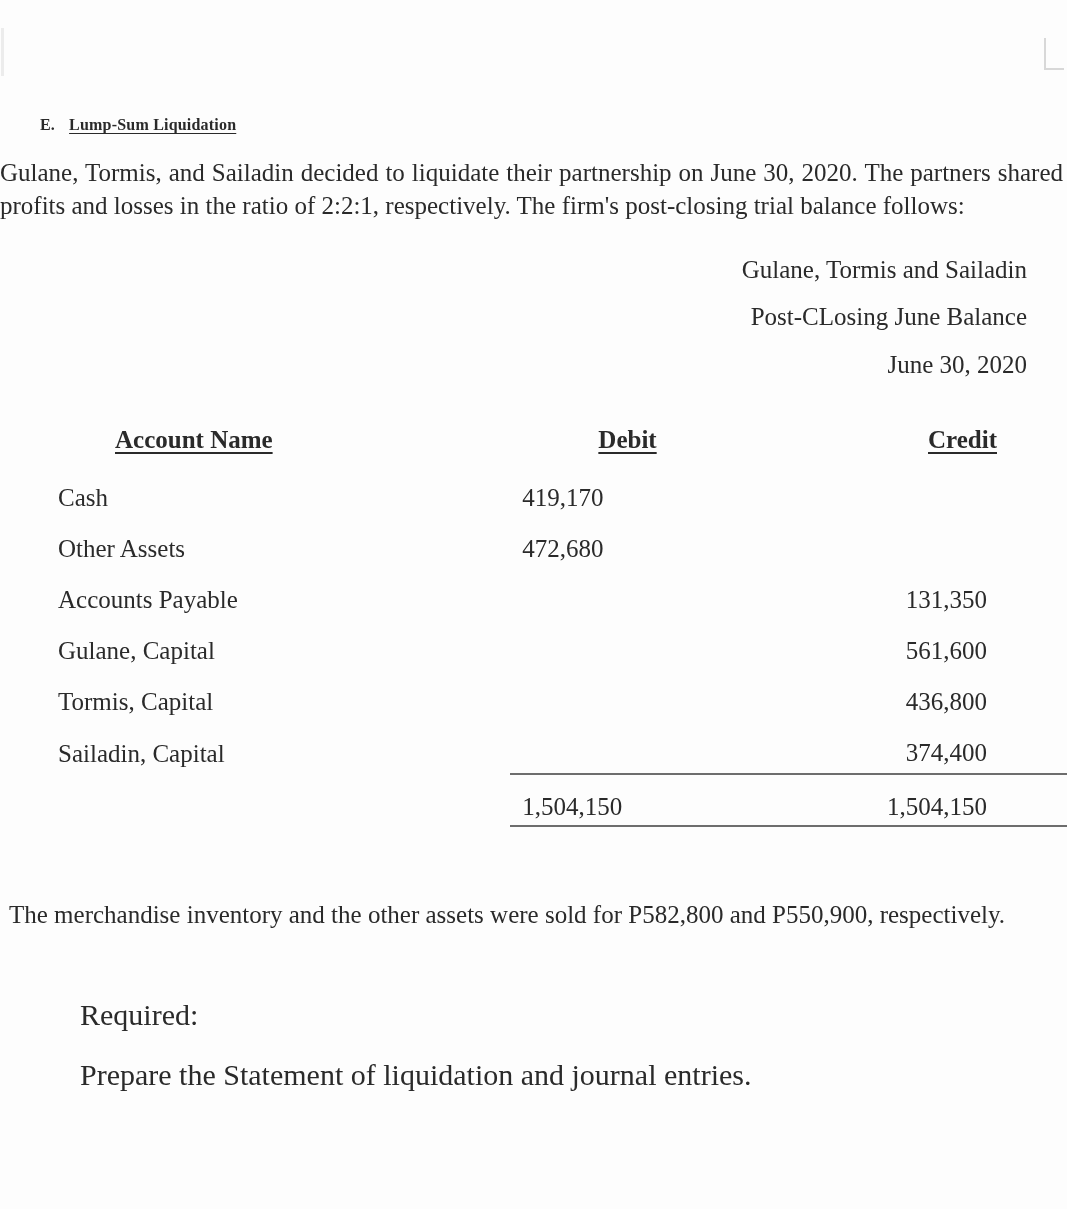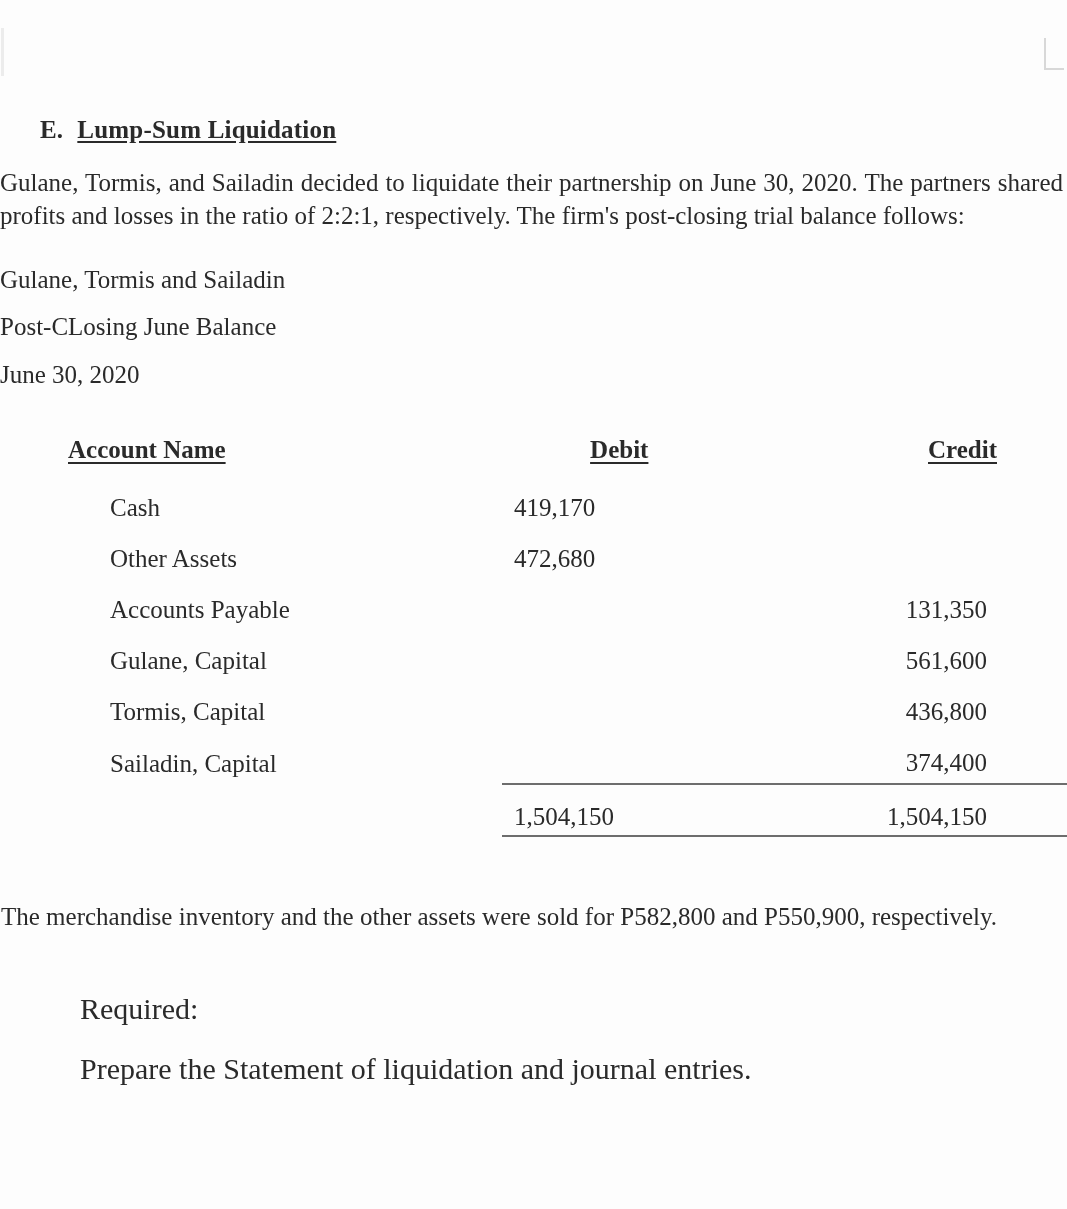--- a/index.html
+++ b/index.html
@@ -43,21 +43,21 @@
     position: absolute;
     top: 0;
     left: 0;
     width: 1067px;
   }
 
   
   .section-heading {
     margin: 0;
     padding: 116px 0 0 40px;
-    font-size: 25px;
+    font-size: 16px;
     font-weight: bold;
     letter-spacing: 0.2px;
     line-height: 1.1;
   }
   .section-heading .letter {
     display: inline-block;
     margin-right: 14px;
   }
   .section-heading .title {
     text-decoration: underline;
@@ -71,21 +71,21 @@
     font-size: 25px;
     line-height: 1.32;
     text-align: justify;
     text-justify: inter-word;
   }
 
   
   .stmt-title {
     margin: 0;
     padding-top: 24px;
-    text-align: left;
+    text-align: right;
     font-size: 25px;
     line-height: 1.9;
     padding-right: 40px;
   }
   .stmt-title div { white-space: nowrap; }
 
   
   .tb {
     margin: 38px 0 0 0;
     width: 1067px;
@@ -104,26 +104,26 @@
   }
   .th-inner {
     display: inline-block;
     text-decoration: underline;
     text-underline-offset: 4px;
   }
   .col-name  { width: 500px; text-align: left; }
   .col-debit { width: 230px; text-align: left; }
   .col-credit{ width: 260px; text-align: right; }
 
-  .tb thead .col-name   { padding-left: 68px; }
+  .tb thead .col-name   { padding-left: 115px; }
   .tb thead .col-debit  { padding-left: 88px; }
   .tb thead .col-credit { padding-right: 70px; }
 
   .tb tbody td { padding-bottom: 23px; }
-  .tb tbody .col-name   { padding-left: 110px; }
+  .tb tbody .col-name   { padding-left: 58px; }
   .tb tbody .col-debit  { padding-left: 12px; }
   .tb tbody .col-credit { padding-right: 80px; }
 
   
   tr.ruled td.col-debit,
   tr.ruled td.col-credit {
     border-bottom: 2px solid #6d6d6d;
     padding-bottom: 6px;
     margin-top: 16px;
   }
@@ -132,21 +132,21 @@
   
   tr.totals td {
     padding-top: 18px;
     padding-bottom: 4px;
     border-bottom: 2px solid #6d6d6d;
   }
   tr.totals td.col-name { border-bottom: none; }
 
   
   .closing {
-    margin: 1px;
+    margin: 9px;
     padding: 62px 30px 0 0;
     font-size: 25px;
     line-height: 1.32;
     text-align: justify;
     text-justify: inter-word;
   }
 
   
   .required {
     margin: 0;

